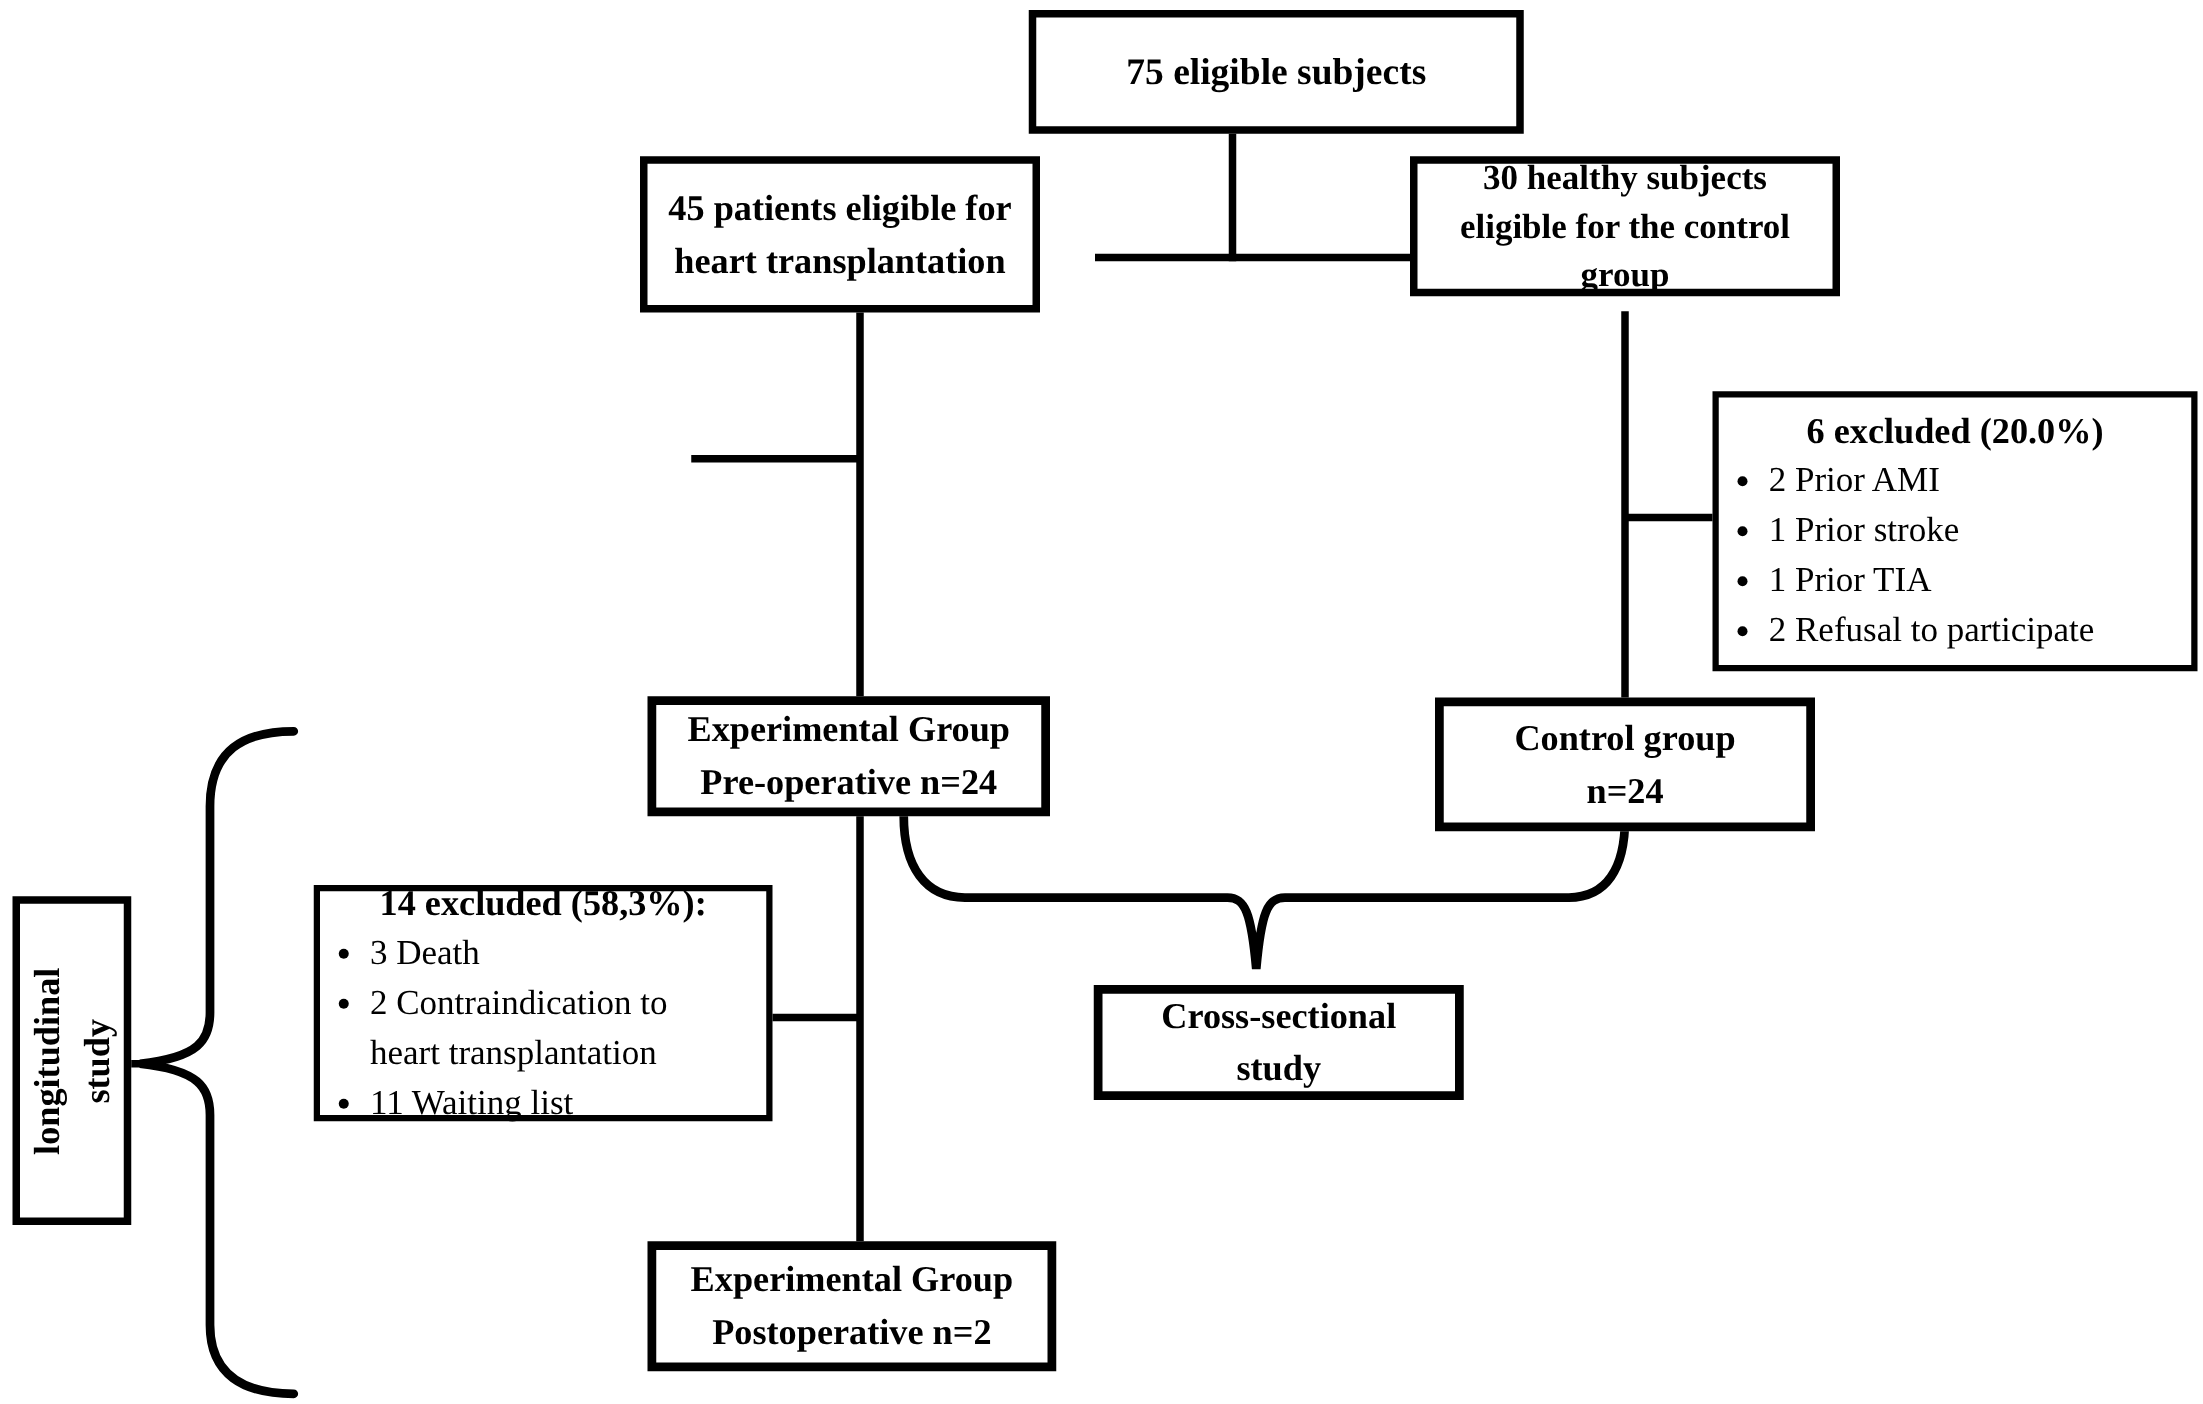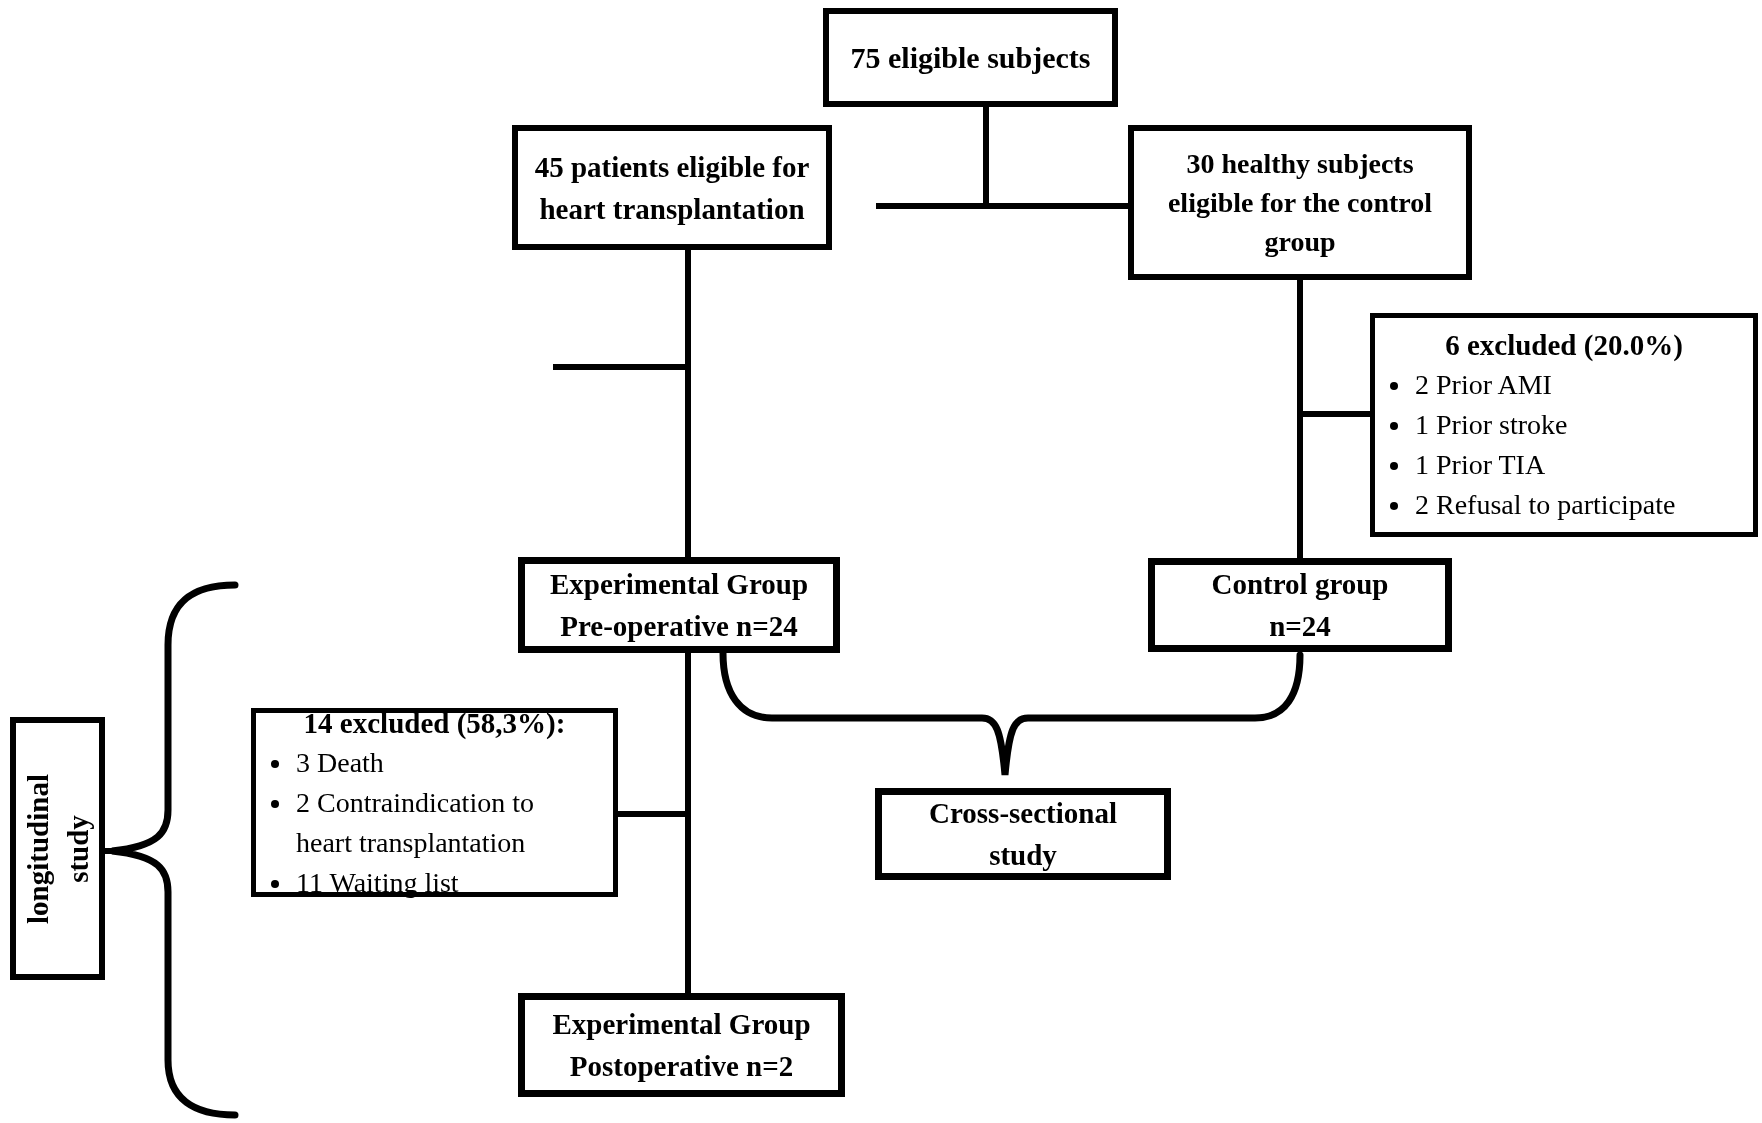--- a/index.html
+++ b/index.html
@@ -42,30 +42,30 @@
     <path d="M 13 8 C 13 48, 30 73, 62 73 L 272 73 C 286 73, 291 85, 295 130
              C 299 85, 304 73, 318 73 L 545 73 C 575 73, 590 50, 590 10" fill="none" stroke="#000" stroke-width="7" stroke-linecap="round"></path>
   </svg>
 
   <svg class="brace" style="left:95px;top:570px;" width="160" height="560" viewBox="0 0 160 560">
     <path d="M 140 15 C 100 15, 73 30, 73 75 L 73 240 C 73 262, 64 276, 17 281
              C 64 286, 73 300, 73 322 L 73 490 C 73 530, 100 545, 140 545" fill="none" stroke="#000" stroke-width="7" stroke-linecap="round"></path>
     <path d="M 5 281 L 22 281" fill="none" stroke="#000" stroke-width="6" stroke-linecap="round"></path>
   </svg>
 
-  <div class="box tbox big" style="left:823px;top:8px;width:295px;height:99px;">
+  <div class="box tbox big" style="left:823px;top:8px;width:396px;height:99px;">
     <div class="bl">75 eligible subjects</div>
   </div>
 
   <div class="box tbox" style="left:512px;top:125px;width:320px;height:125px;">
     <div class="bl">45 patients eligible for</div>
     <div class="bl">heart transplantation</div>
   </div>
 
-  <div class="box tbox healthy" style="left:1128px;top:125px;width:344px;height:155px;">
+  <div class="box tbox healthy" style="left:1128px;top:125px;width:344px;height:112px;">
     <div class="bl">30 healthy subjects</div>
     <div class="bl">eligible for the control</div>
     <div class="bl">group</div>
   </div>
 
 
   <div class="box ebox" style="left:1370px;top:313px;width:388px;height:224px;">
     <div class="etitle">6 excluded (20.0%)</div>
     <ul class="elist">
       <li>2 Prior AMI</li>
@@ -73,21 +73,21 @@
       <li>1 Prior TIA</li>
       <li>2 Refusal to participate</li>
     </ul>
   </div>
 
   <div class="box tbox" style="left:518px;top:557px;width:322px;height:96px;border-width:7px;">
     <div class="bl">Experimental Group</div>
     <div class="bl">Pre-operative n=24</div>
   </div>
 
-  <div class="box tbox" style="left:1148px;top:558px;width:304px;height:94px;border-width:7px;">
+  <div class="box tbox" style="left:1148px;top:558px;width:304px;height:107px;border-width:7px;">
     <div class="bl">Control group</div>
     <div class="bl">n=24</div>
   </div>
 
   <div class="box ebox" style="left:203px;top:708px;width:367px;height:189px;margin-left:48px;">
     <div class="etitle">14 excluded (58,3%):</div>
     <ul class="elist narrow">
       <li>3 Death</li>
       <li>2 Contraindication to heart transplantation</li>
       <li>11 Waiting list</li>

